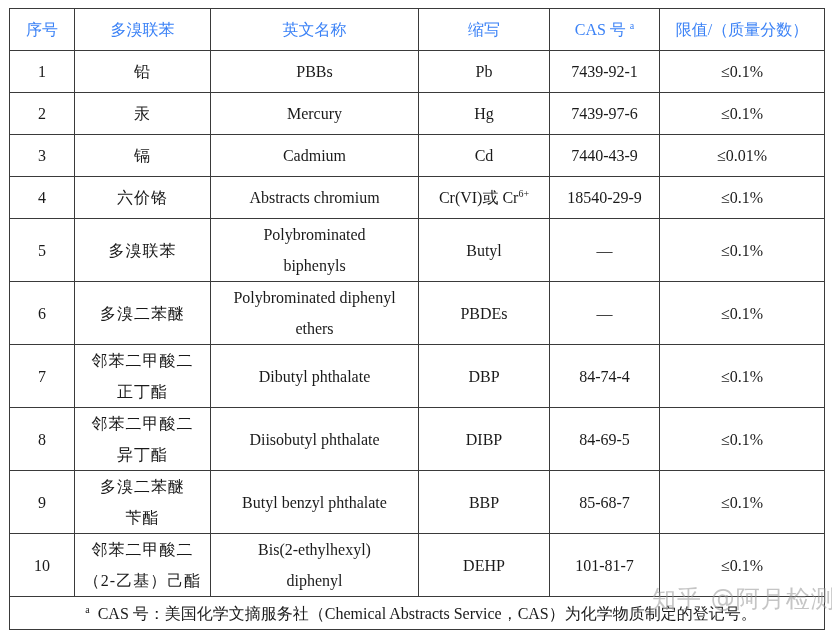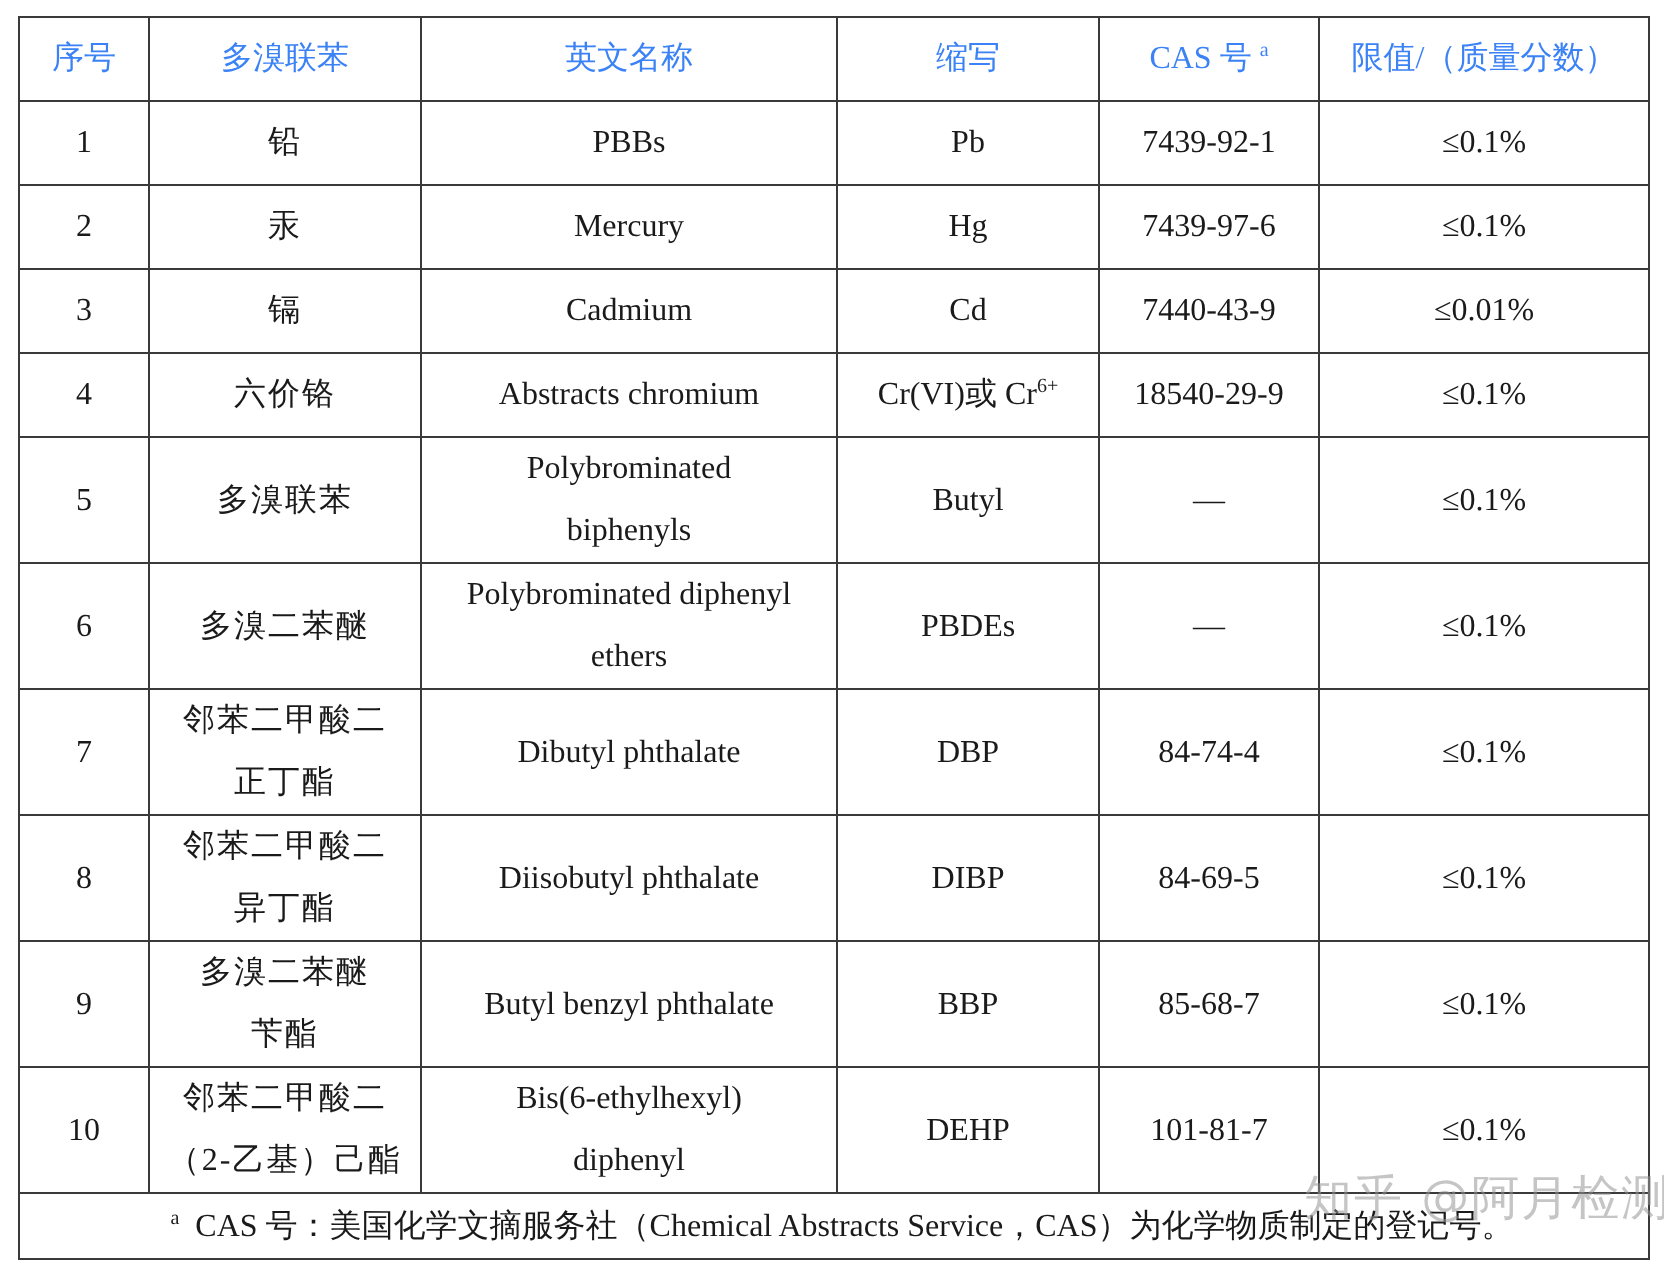--- a/index.html
+++ b/index.html
@@ -197,21 +197,21 @@
         <td>85-68-7</td>
         <td>≤0.1%</td>
       </tr>
       <tr class="r2">
         <td>10</td>
         <td class="cn">
           <div>邻苯二甲酸二</div>
           <div>（2-乙基）己酯</div>
         </td>
         <td>
-          <div>Bis(6-ethylhexyl)</div>
+          <div>Bis(2-ethylhexyl)</div>
           <div>diphenyl</div>
         </td>
         <td><span>DEHP</span></td>
         <td>101-81-7</td>
         <td>≤0.1%</td>
       </tr>
     </tbody>
   <tfoot>
     <tr>
       <td class="foot" colspan="6"><span class="sup-a">a</span>&nbsp;&nbsp;<span>CAS 号：美国化学文摘服务社（Chemical Abstracts Service，CAS）为化学物质制定的登记号。</span></td>

